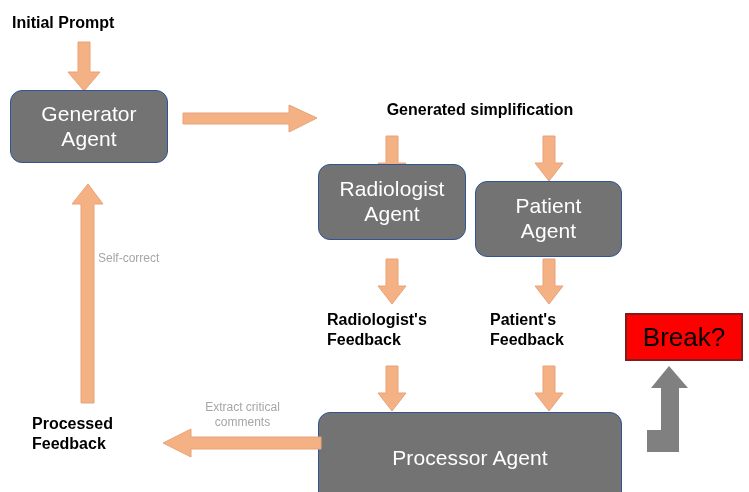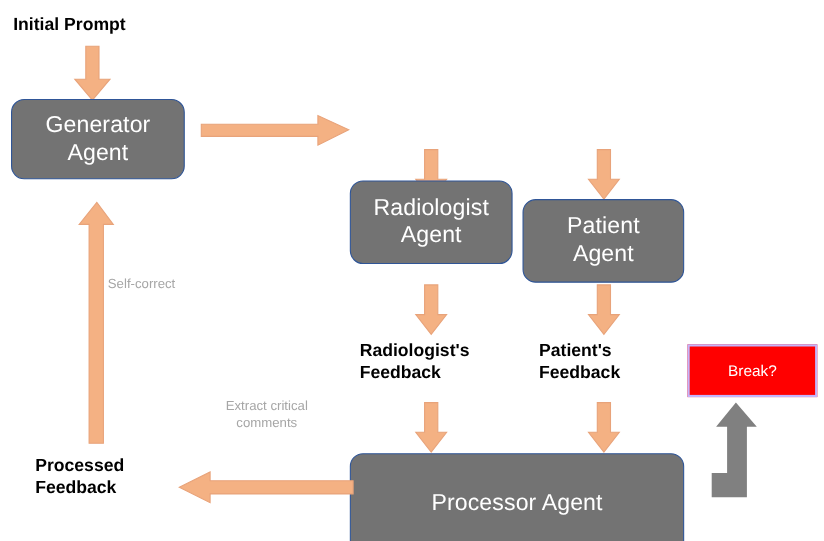--- a/index.html
+++ b/index.html
@@ -35,26 +35,26 @@
     font-weight: 400;
     letter-spacing: 0.1px;
     box-sizing: border-box;
     white-space: pre-line;
   }
 
   
   .break-box {
     position: absolute;
     background: #FF0000;
-    border: 2px solid #c4b5fd;
-    color: #ffffff;
+    border: 2px solid #7f1d1d;
+    color: #000000;
     display: flex;
     align-items: center;
     justify-content: center;
-    font-size: 14px;
+    font-size: 26px;
     box-sizing: border-box;
   }
 
   
   .label {
     position: absolute;
     color: #000000;
     font-weight: bold;
     font-size: 16px;
     line-height: 1.25;
@@ -99,20 +99,21 @@
     <polygon class="arrow-shape" points="12,0 24,0 24,30 34,30 18,49 2,30 12,30"></polygon>
   </svg>
 
   <div class="agent-box" style="left:10px; top:90px; width:158px; height:73px;">Generator
 Agent</div>
 
   <svg class="arrow-svg" style="left:183px; top:103px;" width="136" height="32" viewBox="0 0 136 32">
     <polygon class="arrow-shape" points="0,10 106,10 106,2 134,15 106,29 106,21 0,21"></polygon>
   </svg>
 
+  <div class="label center" style="left:340px; top:100px; width:280px;">Generated simplification</div>
 
   <svg class="arrow-svg" style="left:376px; top:136px;" width="32" height="46" viewBox="0 0 32 46">
     <polygon class="arrow-shape" points="10,0 22,0 22,27 30,27 16,45 2,27 10,27"></polygon>
   </svg>
 
   <svg class="arrow-svg" style="left:533px; top:136px;" width="32" height="46" viewBox="0 0 32 46">
     <polygon class="arrow-shape" points="10,0 22,0 22,27 30,27 16,45 2,27 10,27"></polygon>
   </svg>
 
   <div class="agent-box" style="left:318px; top:164px; width:148px; height:76px;">Radiologist
@@ -144,21 +145,21 @@
   <svg class="arrow-svg" style="left:533px; top:366px;" width="32" height="46" viewBox="0 0 32 46">
     <polygon class="arrow-shape" points="10,0 22,0 22,27 30,27 16,45 2,27 10,27"></polygon>
   </svg>
 
   <svg class="arrow-svg" style="left:632px; top:366px;" width="80" height="86" viewBox="0 0 80 86">
     <polygon class="gray-shape" points="37,0 56,22 47,22 47,86 15,86 15,64 29,64 29,22 19,22"></polygon>
   </svg>
 
   <div class="agent-box" style="left:318px; top:412px; width:304px; height:92px;">Processor  Agent</div>
 
-  <div class="note center" style="left:160px; top:362px; width:165px;text-align:center;">Extract critical
+  <div class="note center" style="left:160px; top:400px; width:165px;text-align:center;">Extract critical
 comments</div>
 
   <svg class="arrow-svg" style="left:163px; top:429px;" width="158" height="30" viewBox="0 0 158 30">
     <polygon class="arrow-shape" points="158,8 28,8 28,0 0,14 28,28 28,20 158,20"></polygon>
   </svg>
 
   <svg class="arrow-svg" style="left:70px; top:184px;" width="36" height="220" viewBox="0 0 36 220">
     <polygon class="arrow-shape" points="18,0 33,20 24,20 24,219 11,219 11,20 2,20"></polygon>
   </svg>
 

